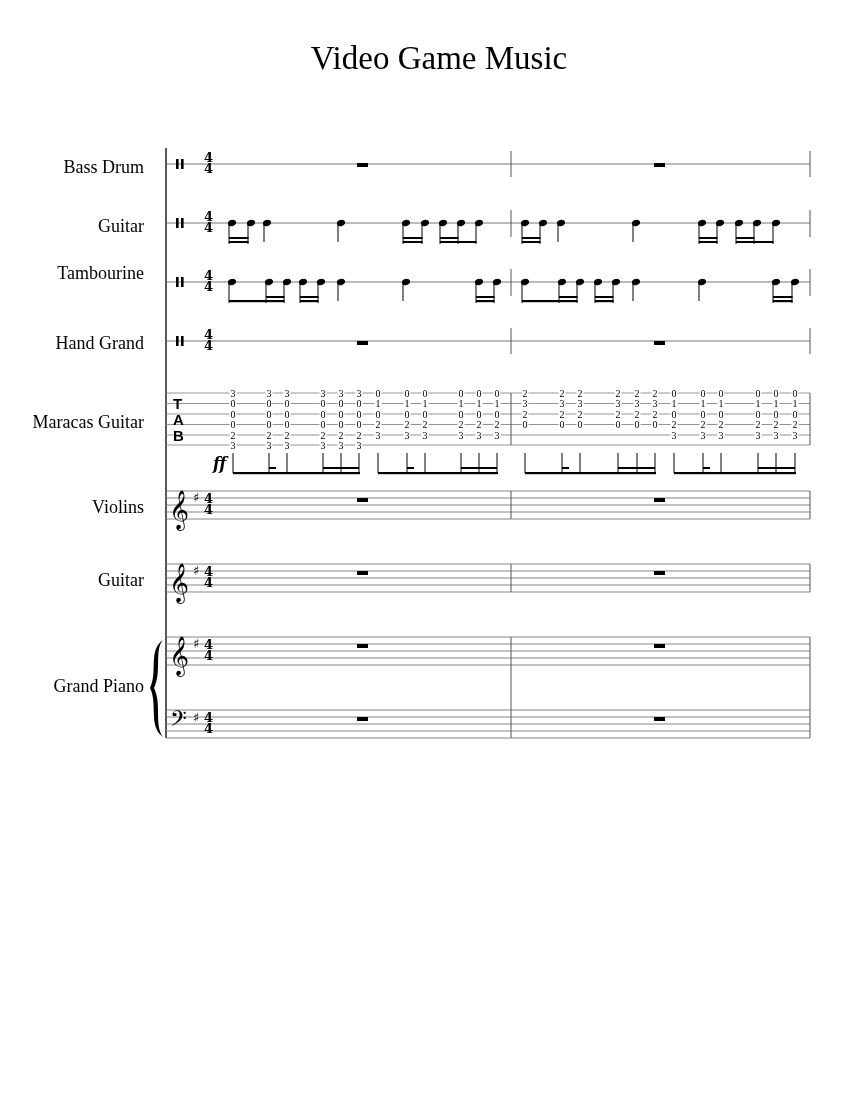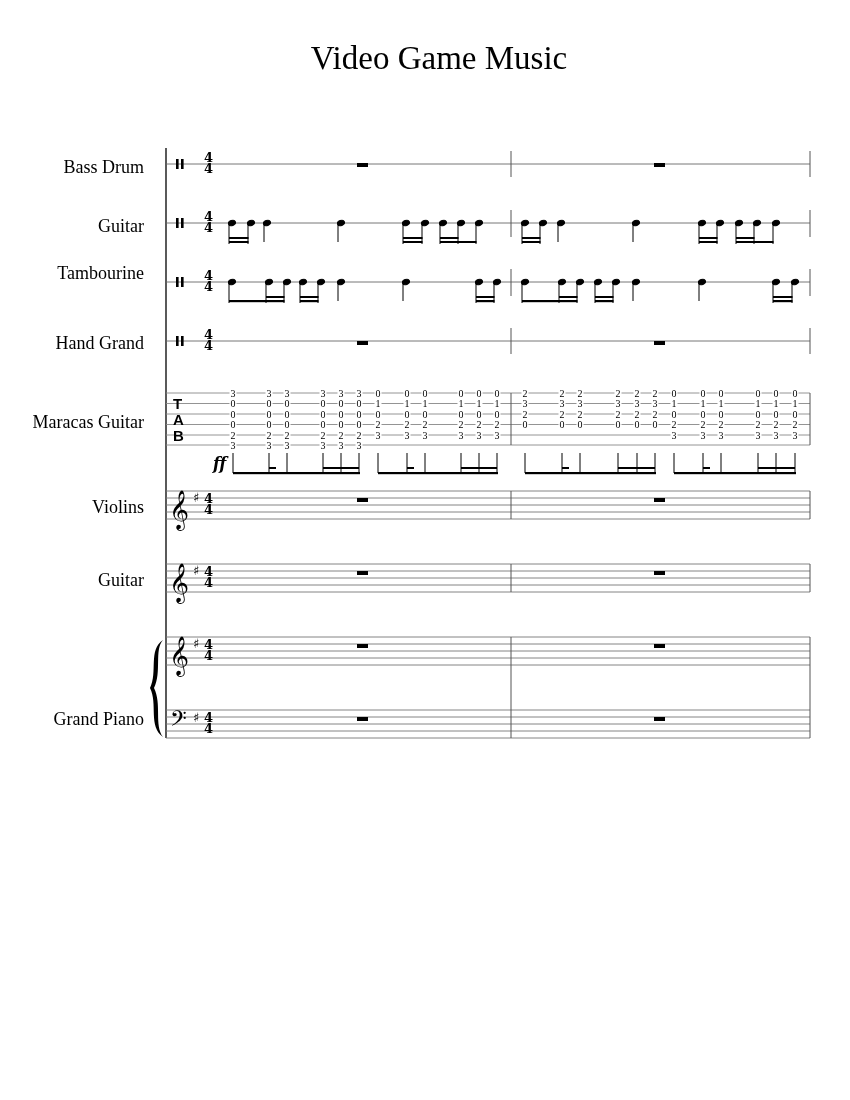--- a/index.html
+++ b/index.html
@@ -13,21 +13,21 @@
 
 <div class="title">Video Game Music</div>
 
 <div class="label" style="top:157px">Bass Drum</div>
 <div class="label" style="top:216px">Guitar</div>
 <div class="label" style="top:263px">Tambourine</div>
 <div class="label" style="top:333px">Hand Grand</div>
 <div class="label" style="top:412px">Maracas Guitar</div>
 <div class="label" style="top:497px">Violins</div>
 <div class="label" style="top:570px">Guitar</div>
-<div class="label" style="top:709px">Grand Piano</div>
+<div class="label" style="top:676px">Grand Piano</div>
 
 <svg class="score" width="850" height="1100" viewBox="0 0 850 1100">
   <defs>
     <g id="ts44">
       <text x="0" y="0" font-family="DejaVu Serif, serif" font-weight="bold" font-size="13">4</text>
       <text x="0" y="11" font-family="DejaVu Serif, serif" font-weight="bold" font-size="13">4</text>
     </g>
     <g id="perc-clef">
       <rect x="0" y="-5" width="2.6" height="10" fill="#000"></rect>
       <rect x="5" y="-5" width="2.6" height="10" fill="#000"></rect>

